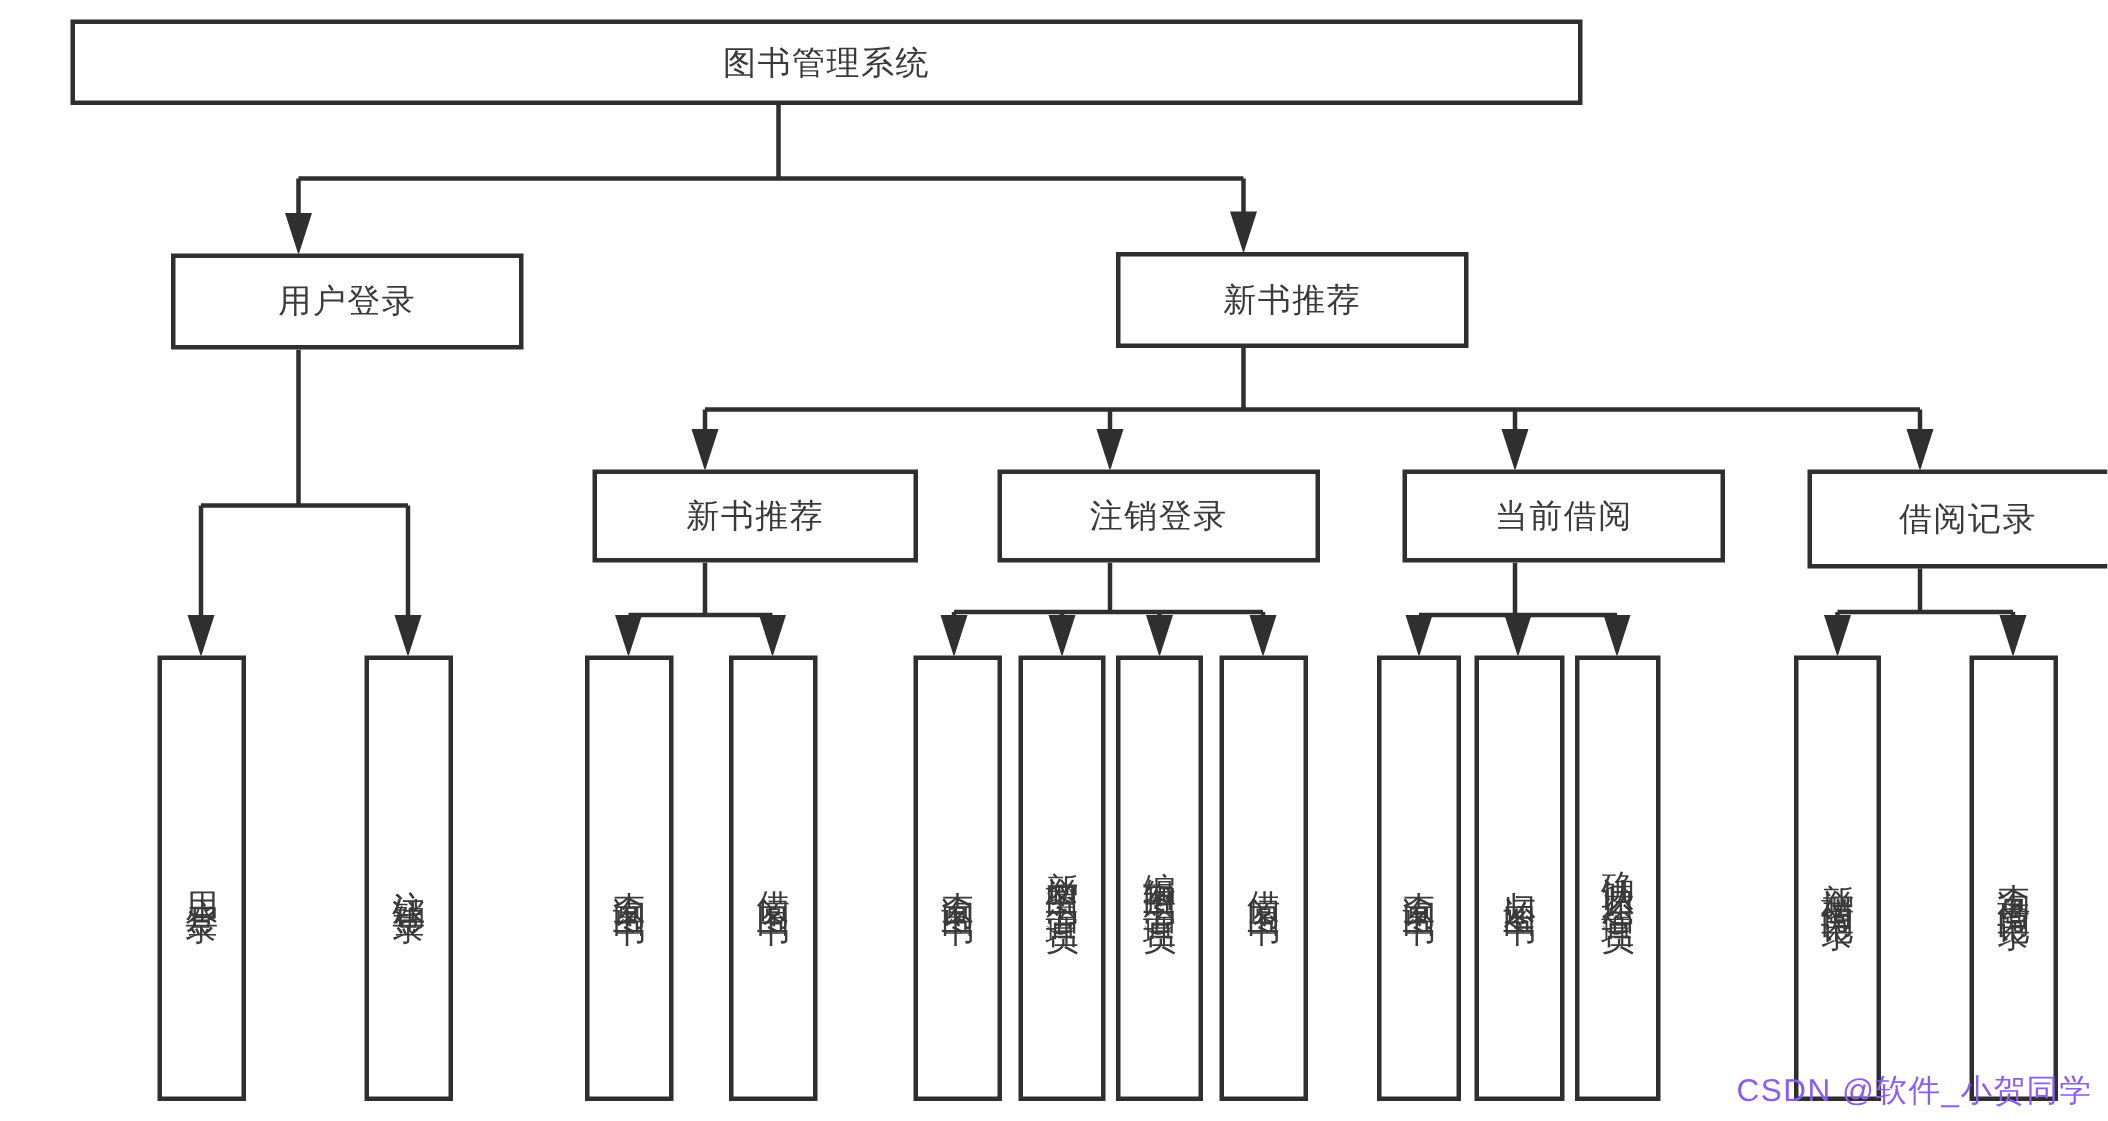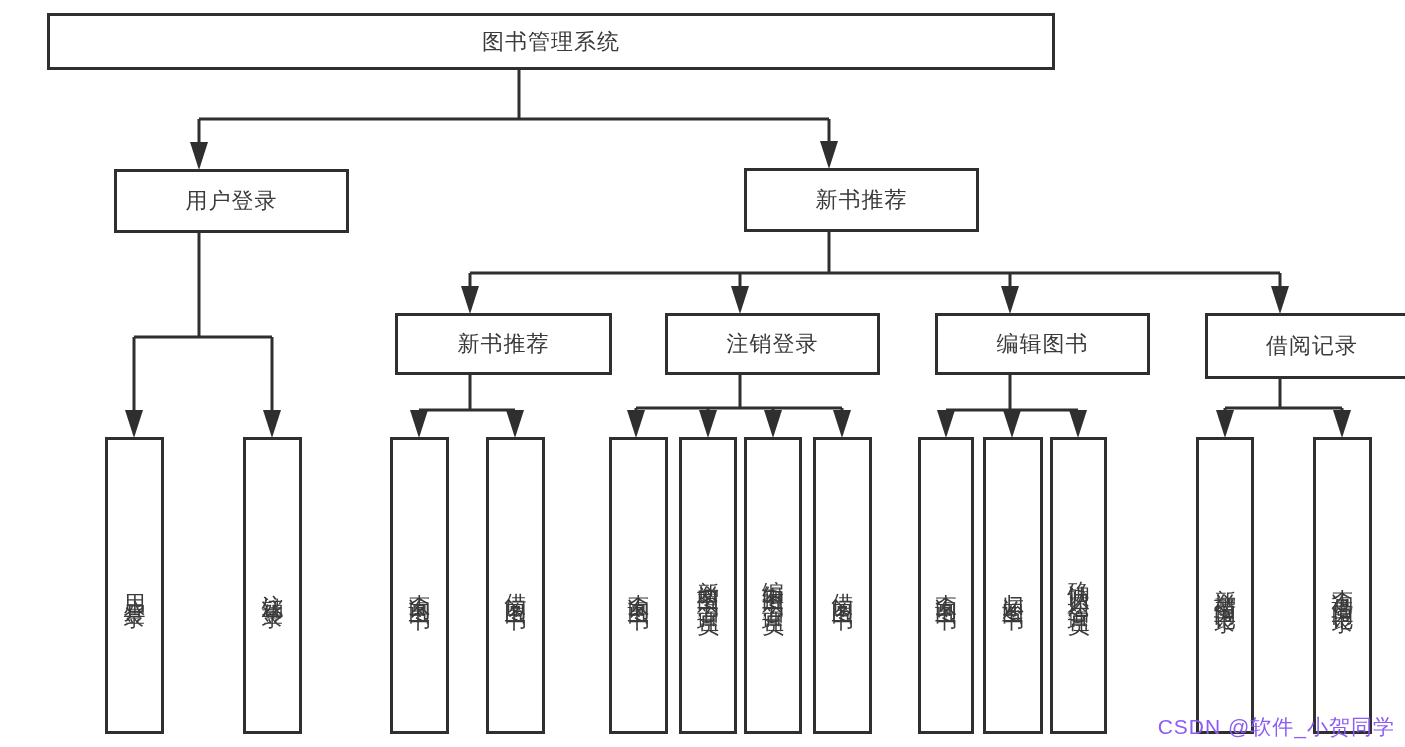--- a/index.html
+++ b/index.html
@@ -126,21 +126,21 @@
     <span>新书推荐</span>
   </div>
 
   <div class="node hbox" style="left:363px;top:313px;width:217px;height:62px">
     <span>新书推荐</span>
   </div>
   <div class="node hbox" style="left:633px;top:313px;width:215px;height:62px">
     <span>注销登录</span>
   </div>
   <div class="node hbox" style="left:903px;top:313px;width:215px;height:62px">
-    <span>编辑图书</span>
+    <span>当前借阅</span>
   </div>
   <div class="node hbox" style="left:1173px;top:313px;width:214px;height:66px">
     <span>借阅记录</span>
   </div>
 
   <div class="node leaf" style="left:105px;top:437px;width:59px;height:297px">
     <span>用户登录</span>
   </div>
   <div class="node leaf" style="left:243px;top:437px;width:59px;height:297px">
     <span>注销登录</span>

